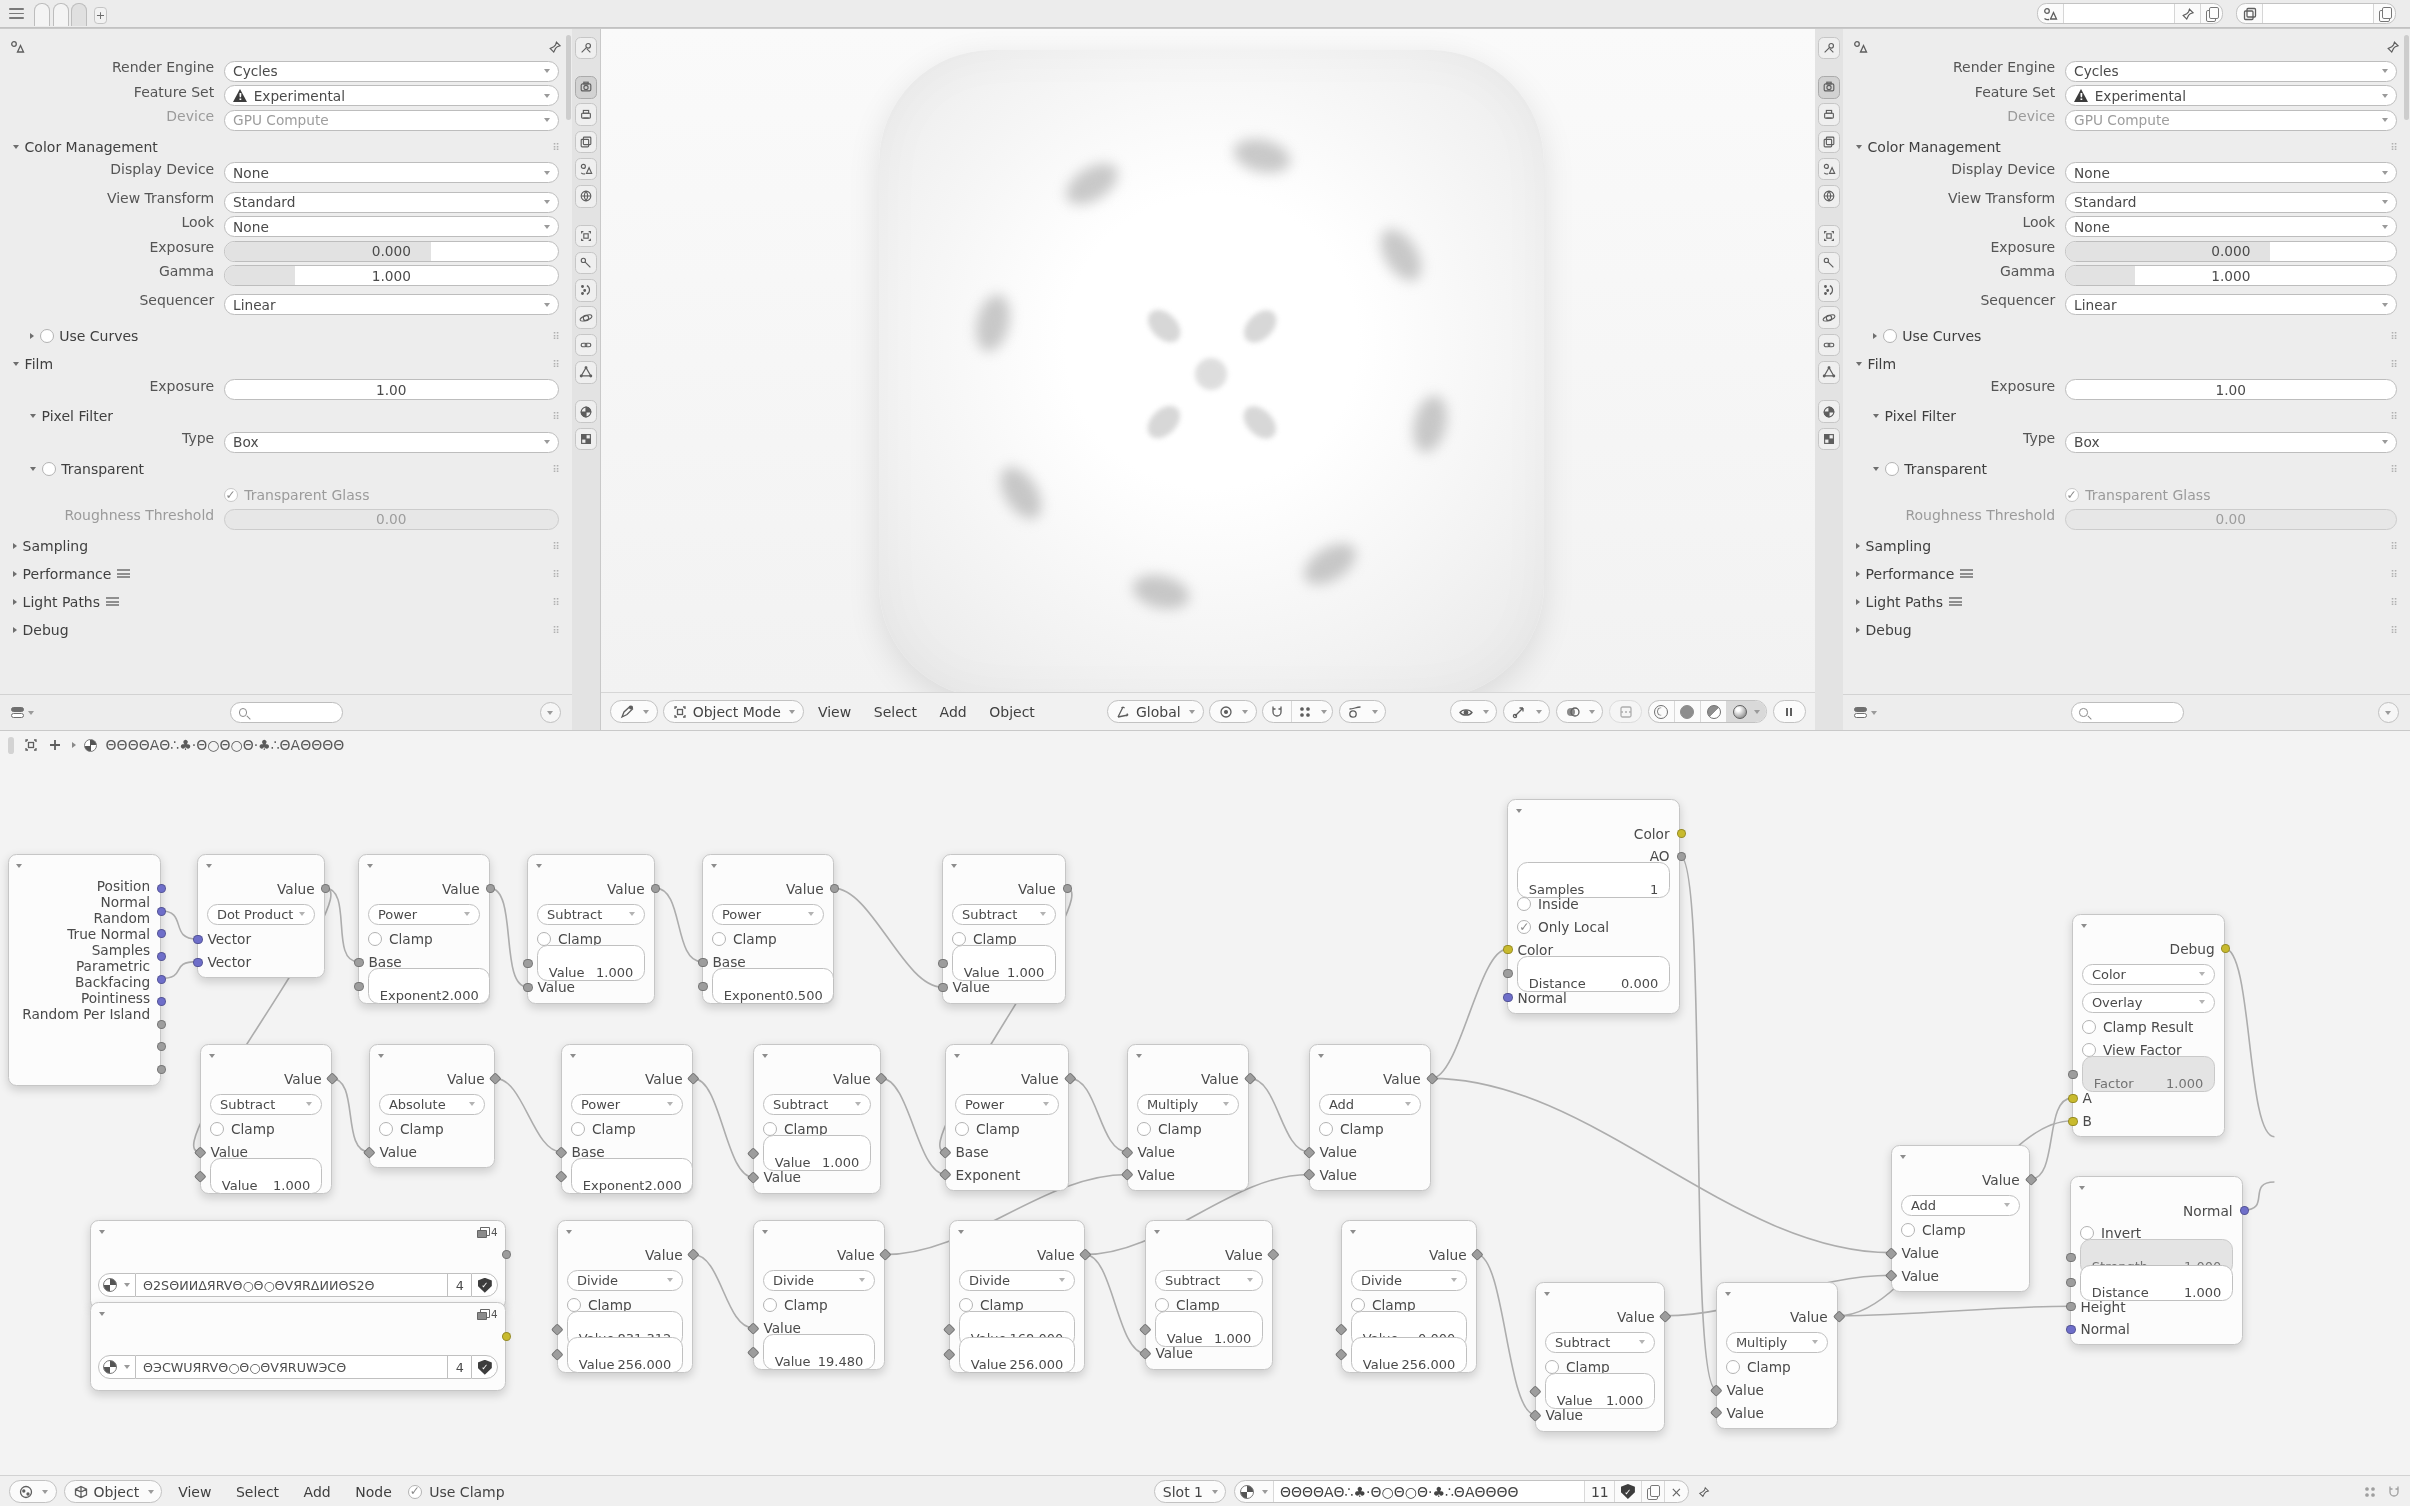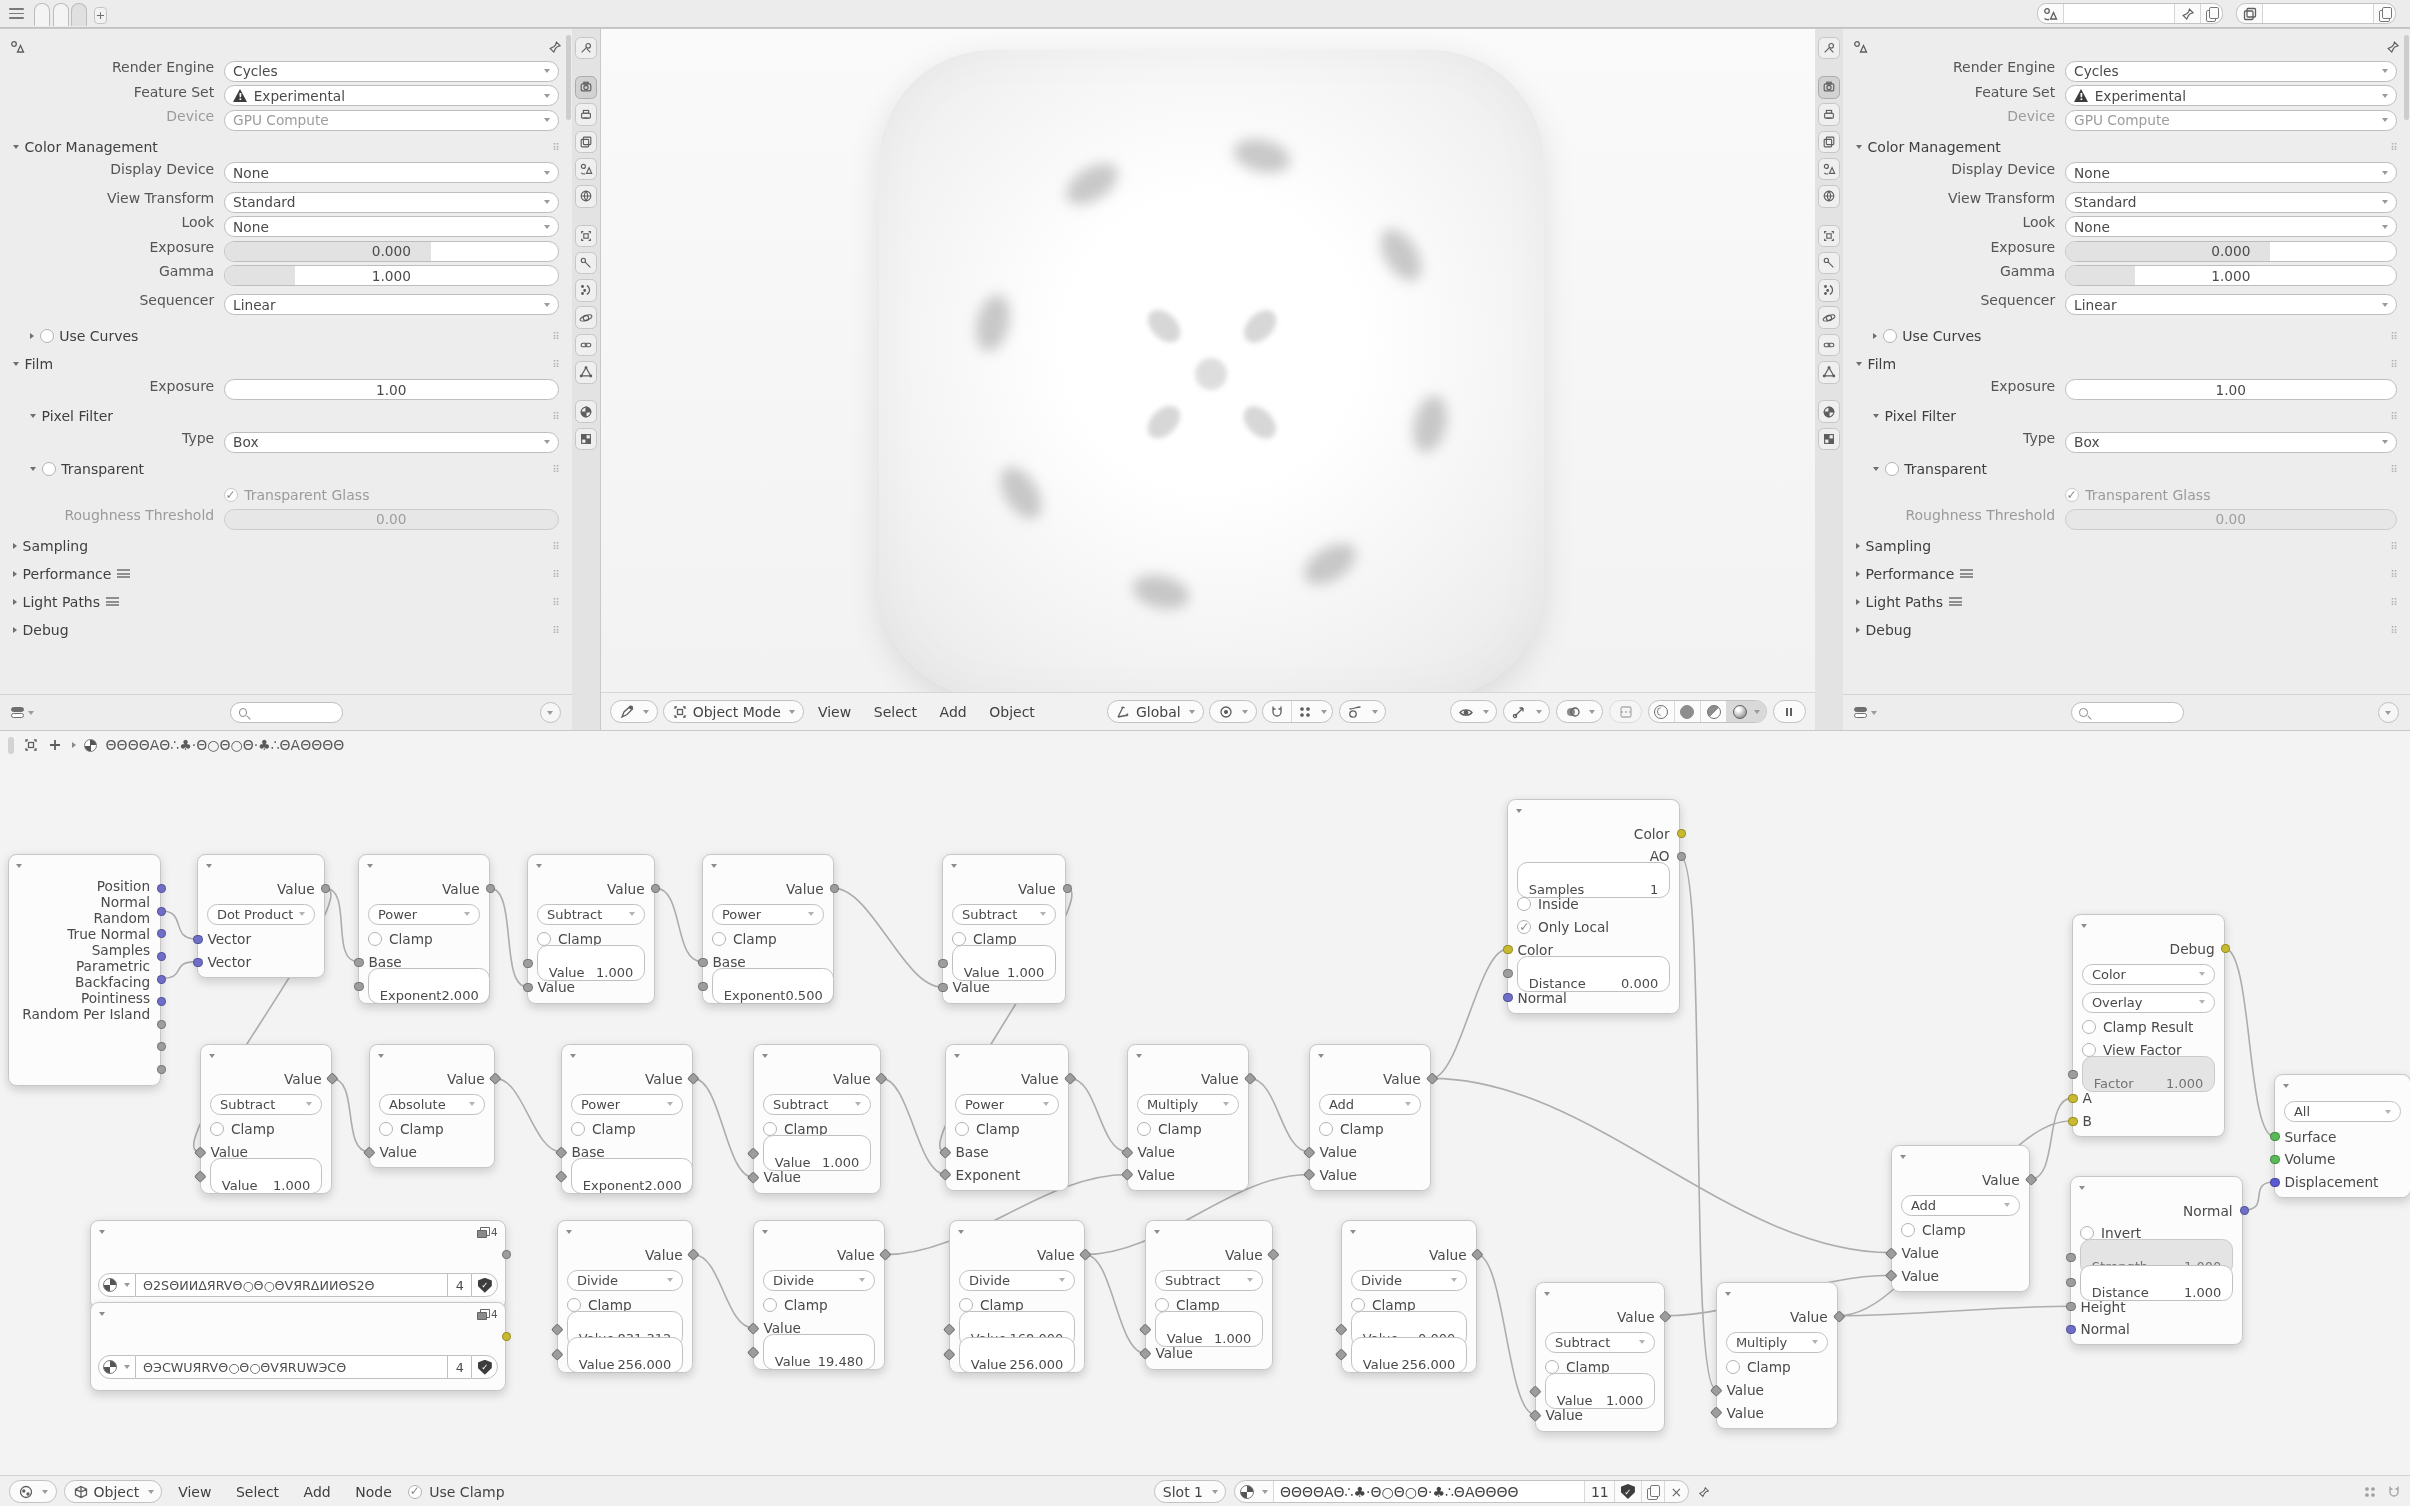--- a/index.html
+++ b/index.html
@@ -1796,43 +1796,20 @@
           <span class="socket" style="background: rgb(157, 157, 157); left: -4.7px; top: 155px;"></span>
           <div class="nrow r-lab">
             <span>A</span>
           </div>
           <span class="socket" style="background: rgb(200, 186, 46); left: -4.7px; top: 179px;"></span>
           <div class="nrow r-lab">
             <span>B</span>
           </div>
           <span class="socket" style="background: rgb(200, 186, 46); left: -4.7px; top: 202px;"></span>
         </div>
-        <div class="node" style="left: 2274px; top: 315px; width: 137px; height: 124px;">
-          <div class="node-header">
-            <span class="nh-chev"></span>
-          </div>
-          <div class="nrow r-dd">
-            <span class="nd-pill">
-              <span>All</span>
-              <span class="chev"></span>
-            </span>
-          </div>
-          <div class="nrow r-lab">
-            <span>Surface</span>
-          </div>
-          <span class="socket" style="background: rgb(87, 185, 87); left: -4.7px; top: 57px;"></span>
-          <div class="nrow r-lab">
-            <span>Volume</span>
-          </div>
-          <span class="socket" style="background: rgb(87, 185, 87); left: -4.7px; top: 80px;"></span>
-          <div class="nrow r-lab">
-            <span>Displacement</span>
-          </div>
-          <span class="socket" style="background: rgb(90, 90, 210); left: -4.7px; top: 103px;"></span>
-        </div>
         <div class="node" style="left: 2070px; top: 417px; width: 173px; height: 169px;">
           <div class="node-header">
             <span class="nh-chev"></span>
           </div>
           <div class="nrow r-out" style="justify-content: flex-end;">
             <span>Normal</span>
           </div>
           <span class="socket" style="background: rgb(110, 110, 201); left: 169px; top: 29px;"></span>
           <div class="nrow r-cb">
             <span class="cb"></span>

